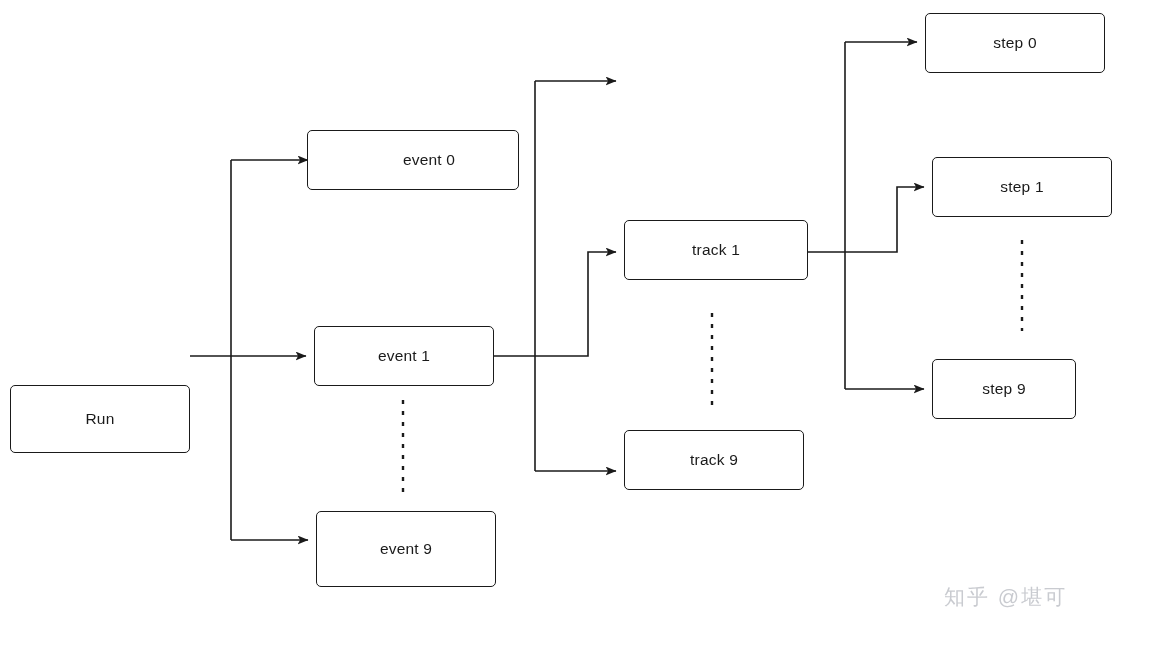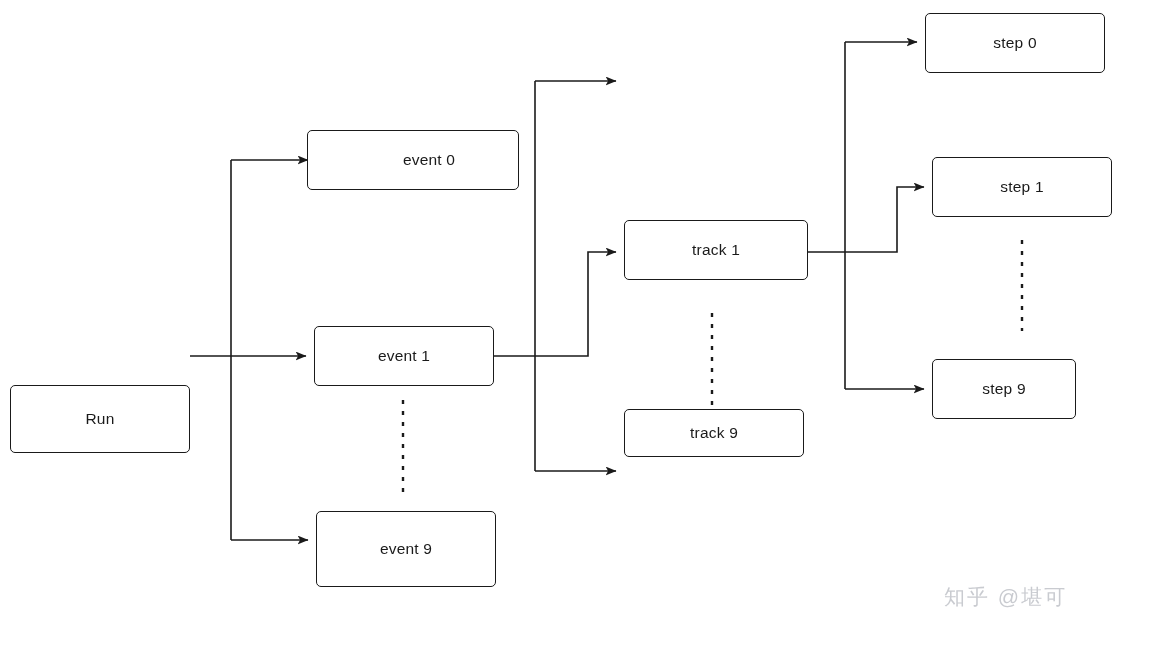--- a/index.html
+++ b/index.html
@@ -99,21 +99,21 @@
 
   <div class="node" style="left:316px; top:511px; width:180px; height:76px;">
     <span>event 9</span>
   </div>
 
 
   <div class="node" style="left:624px; top:220px; width:184px; height:60px;">
     <span>track 1</span>
   </div>
 
-  <div class="node" style="left:624px; top:409px; width:180px; height:48px;align-items:center;">
+  <div class="node" style="left:624px; top:430px; width:180px; height:60px;align-items:center;">
     <span>track 9</span>
   </div>
 
   <div class="node" style="left:925px; top:13px; width:180px; height:60px;">
     <span>step 0</span>
   </div>
 
   <div class="node" style="left:932px; top:157px; width:180px; height:60px;text-align:right;">
     <span>step 1</span>
   </div>

